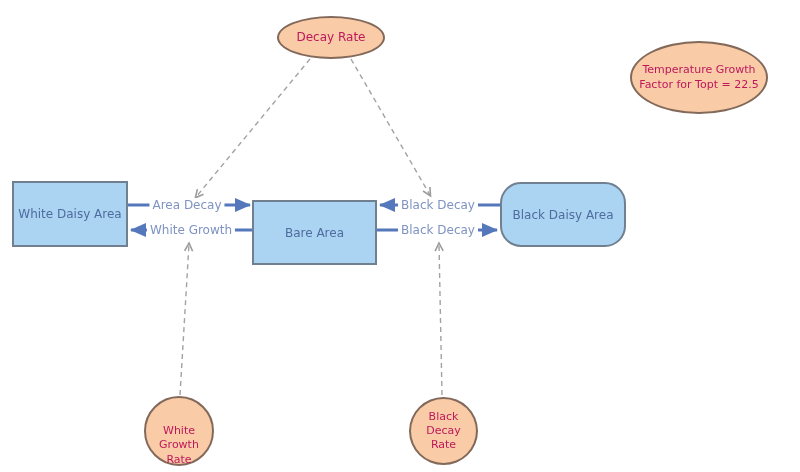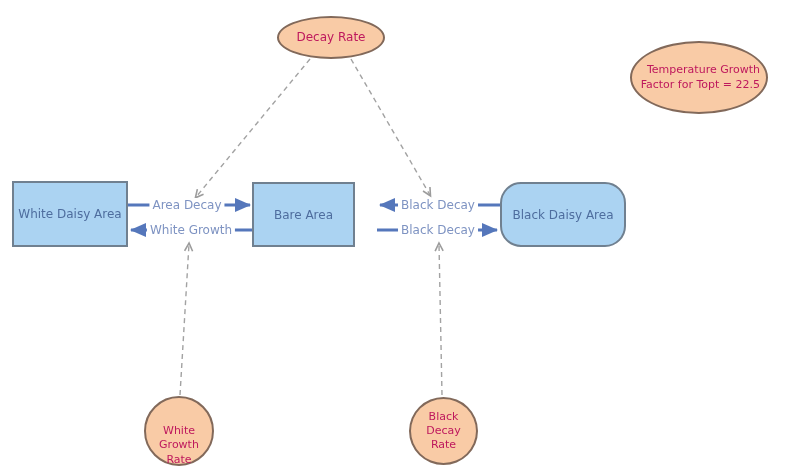--- a/index.html
+++ b/index.html
@@ -39,37 +39,37 @@
 
     <line class="dep" x1="310" y1="59" x2="196" y2="197" marker-end="url(#dashArrow)"></line>
     <line class="dep" x1="351" y1="59" x2="430" y2="195" marker-end="url(#dashArrow)"></line>
     <line class="dep" x1="180" y1="395" x2="189" y2="244" marker-end="url(#dashArrow)"></line>
     <line class="dep" x1="442" y1="395" x2="439" y2="244" marker-end="url(#dashArrow)"></line>
   </svg>
 
   <div class="stock" style="left:12px;top:181px;width:116px;height:66px;">
     <span>White Daisy Area</span>
   </div>
-  <div class="stock" style="left:252px;top:182px;width:103px;height:65px;">
+  <div class="stock" style="left:252px;top:200px;width:125px;height:65px;">
     <span>Bare Area</span>
   </div>
   <div class="stock" style="left:500px;top:182px;width:126px;height:65px;border-radius:21px;">
     <span>Black Daisy Area</span>
   </div>
 
   <div class="flow-label" style="left:187px;top:205px;">Area Decay</div>
   <div class="flow-label" style="left:191px;top:230px;">White Growth</div>
   <div class="flow-label" style="left:438px;top:205px;">Black Decay</div>
   <div class="flow-label" style="left:438px;top:230px;">Black Decay</div>
 
   <div class="conv" style="left:277px;top:16px;width:108px;height:43px;font-size:12px;">
     <span class="inner">Decay Rate</span>
   </div>
   <div class="conv" style="left:630px;top:41px;width:138px;height:73px;">
-    <span class="inner" style="width:122px;text-align:right;">Temperature Growth Factor for Topt = 22.5</span>
+    <span class="inner" style="width:122px;">Temperature Growth Factor for Topt = 22.5</span>
   </div>
   <div class="conv" style="left:144px;top:396px;width:70px;height:70px;">
     <span class="inner" style="width:52px;margin-top:29px;">White Growth Rate</span>
   </div>
   <div class="conv" style="left:409px;top:397px;width:69px;height:68px;">
     <span class="inner" style="width:52px;">Black Decay Rate</span>
   </div>
 
 </div>
 

